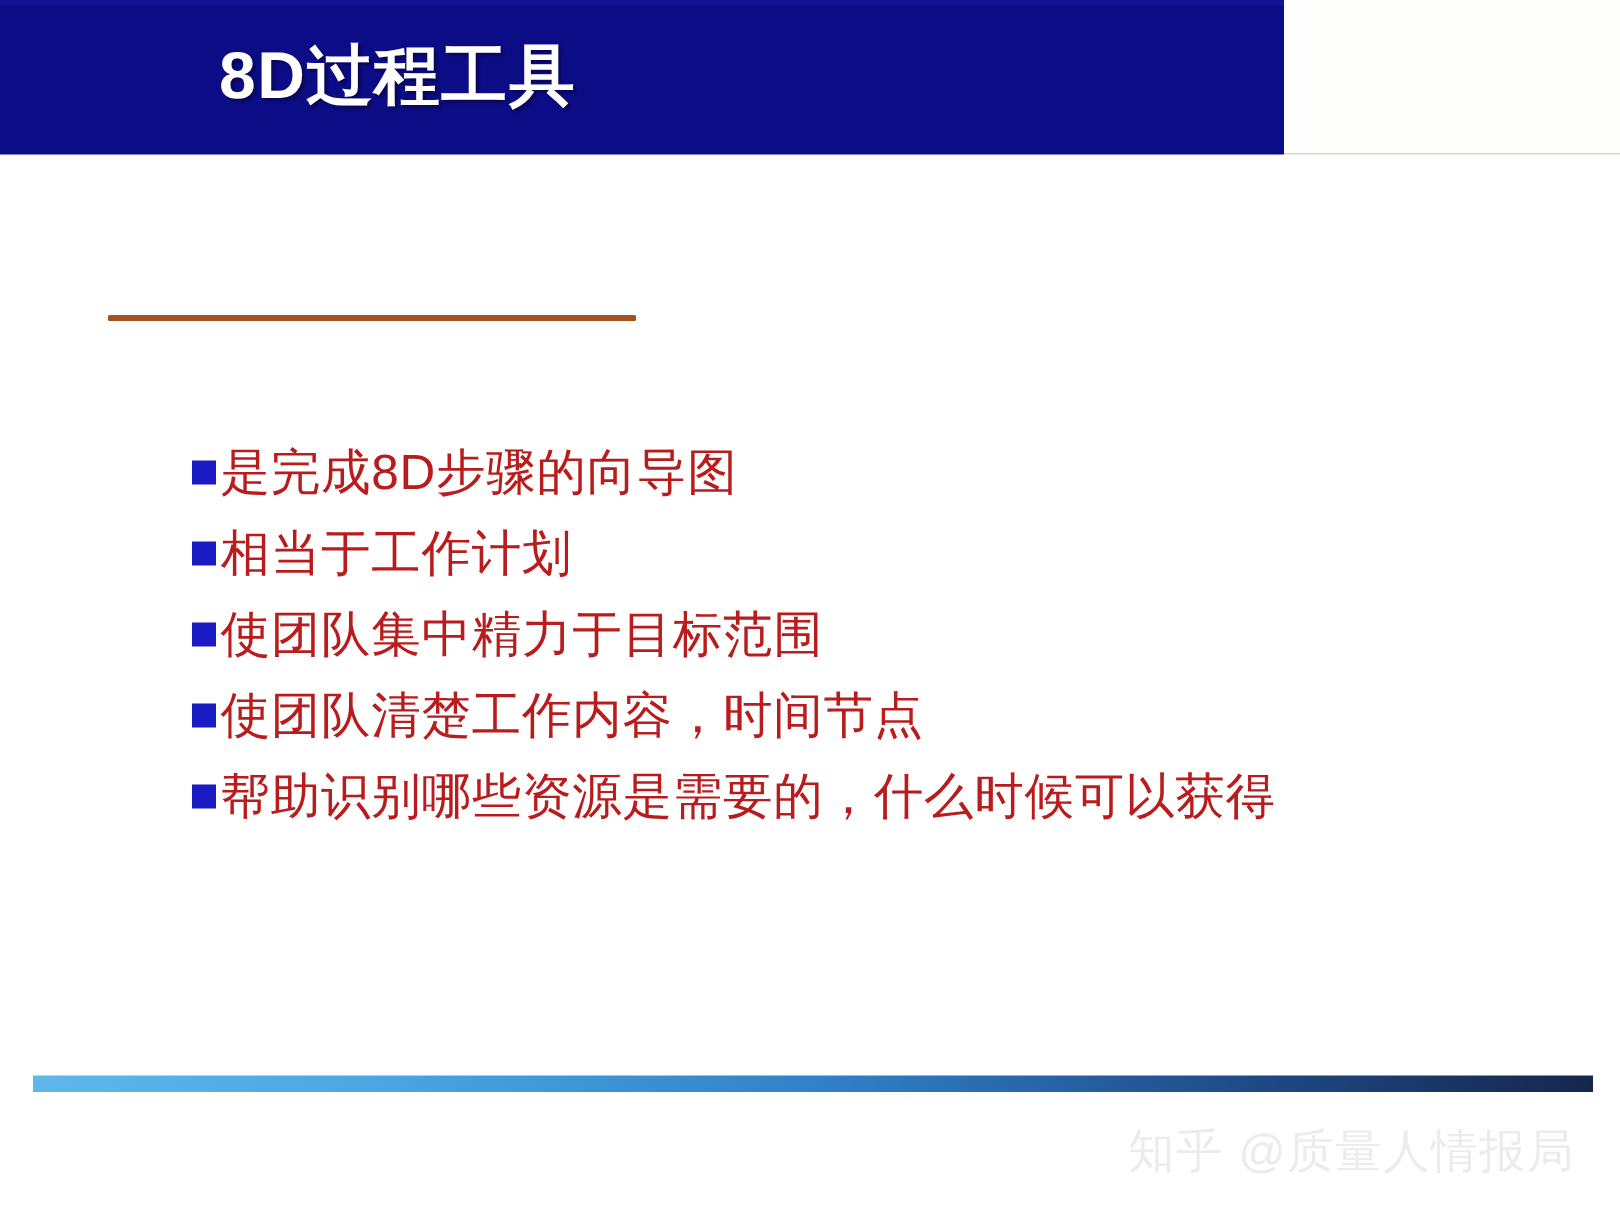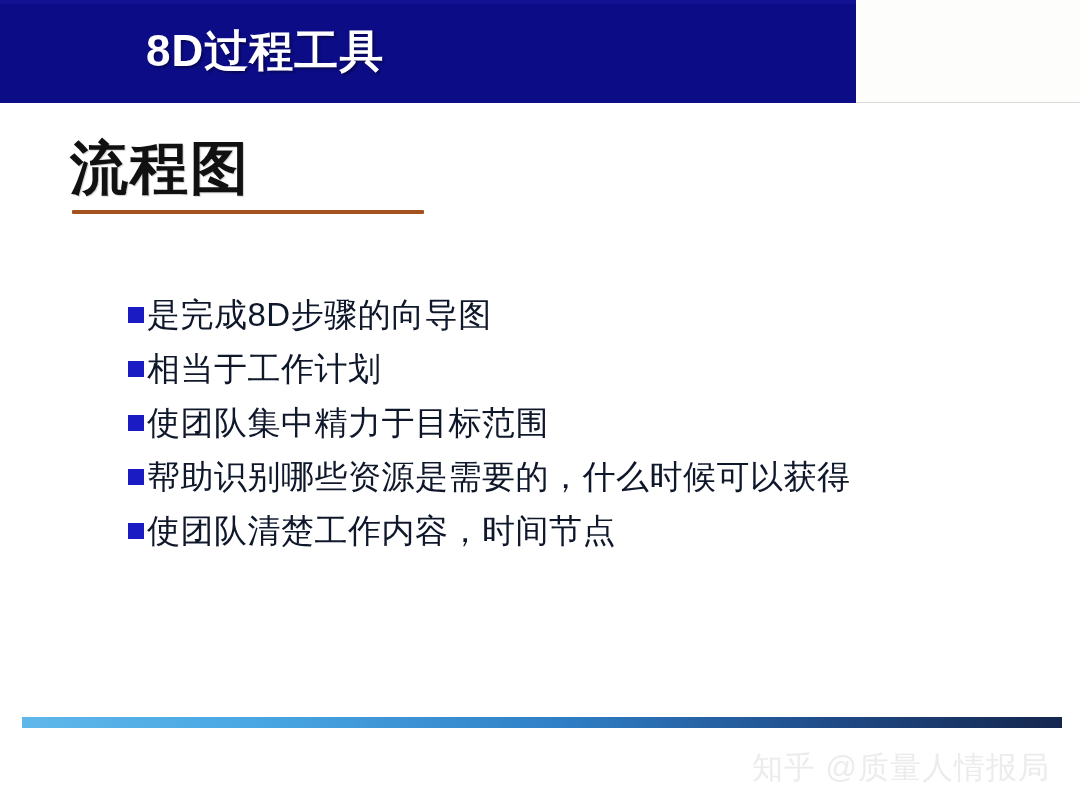--- a/index.html
+++ b/index.html
@@ -105,21 +105,21 @@
     width: 16px;
     height: 16px;
     background: #1b1bc4;
     margin-top: 11px;
     margin-right: 3px;
     flex: 0 0 auto;
   }
   .bullet-text {
     font-size: 33px;
     line-height: 38px;
-    color: #0f172a;
+    color: #b91c1c;
     letter-spacing: 0.5px;
   }
 
   
   .footer-gradient {
     position: absolute;
     left: 22px;
     top: 717px;
     width: 1040px;
     height: 11px;
@@ -143,21 +143,20 @@
 <div id="slide">
 
   <div class="header-right-fill"></div>
   <div class="header-rule"></div>
 
   <div class="header-banner">
     <div class="header-banner-sheen"></div>
   </div>
   <div class="header-title">8D过程工具</div>
 
-  <div class="section-title">流程图</div>
   <div class="section-underline"></div>
 
   <div class="bullet-list">
 
     <div class="bullet-item">
       <span class="bullet-marker"></span>
       <span class="bullet-text">是完成8D步骤的向导图</span>
     </div>
 
     <div class="bullet-item">
@@ -165,26 +164,26 @@
       <span class="bullet-text">相当于工作计划</span>
     </div>
 
     <div class="bullet-item">
       <span class="bullet-marker"></span>
       <span class="bullet-text">使团队集中精力于目标范围</span>
     </div>
 
     <div class="bullet-item">
       <span class="bullet-marker"></span>
-      <span class="bullet-text">帮助识别哪些资源是需要的，什么时候可以获得</span>
+      <span class="bullet-text">使团队清楚工作内容，时间节点</span>
     </div>
 
     <div class="bullet-item">
       <span class="bullet-marker"></span>
-      <span class="bullet-text">使团队清楚工作内容，时间节点</span>
+      <span class="bullet-text">帮助识别哪些资源是需要的，什么时候可以获得</span>
     </div>
 
   </div>
 
   <div class="footer-gradient"></div>
   <div class="watermark">知乎 @质量人情报局</div>
 
 </div>
 
 </body></html>

